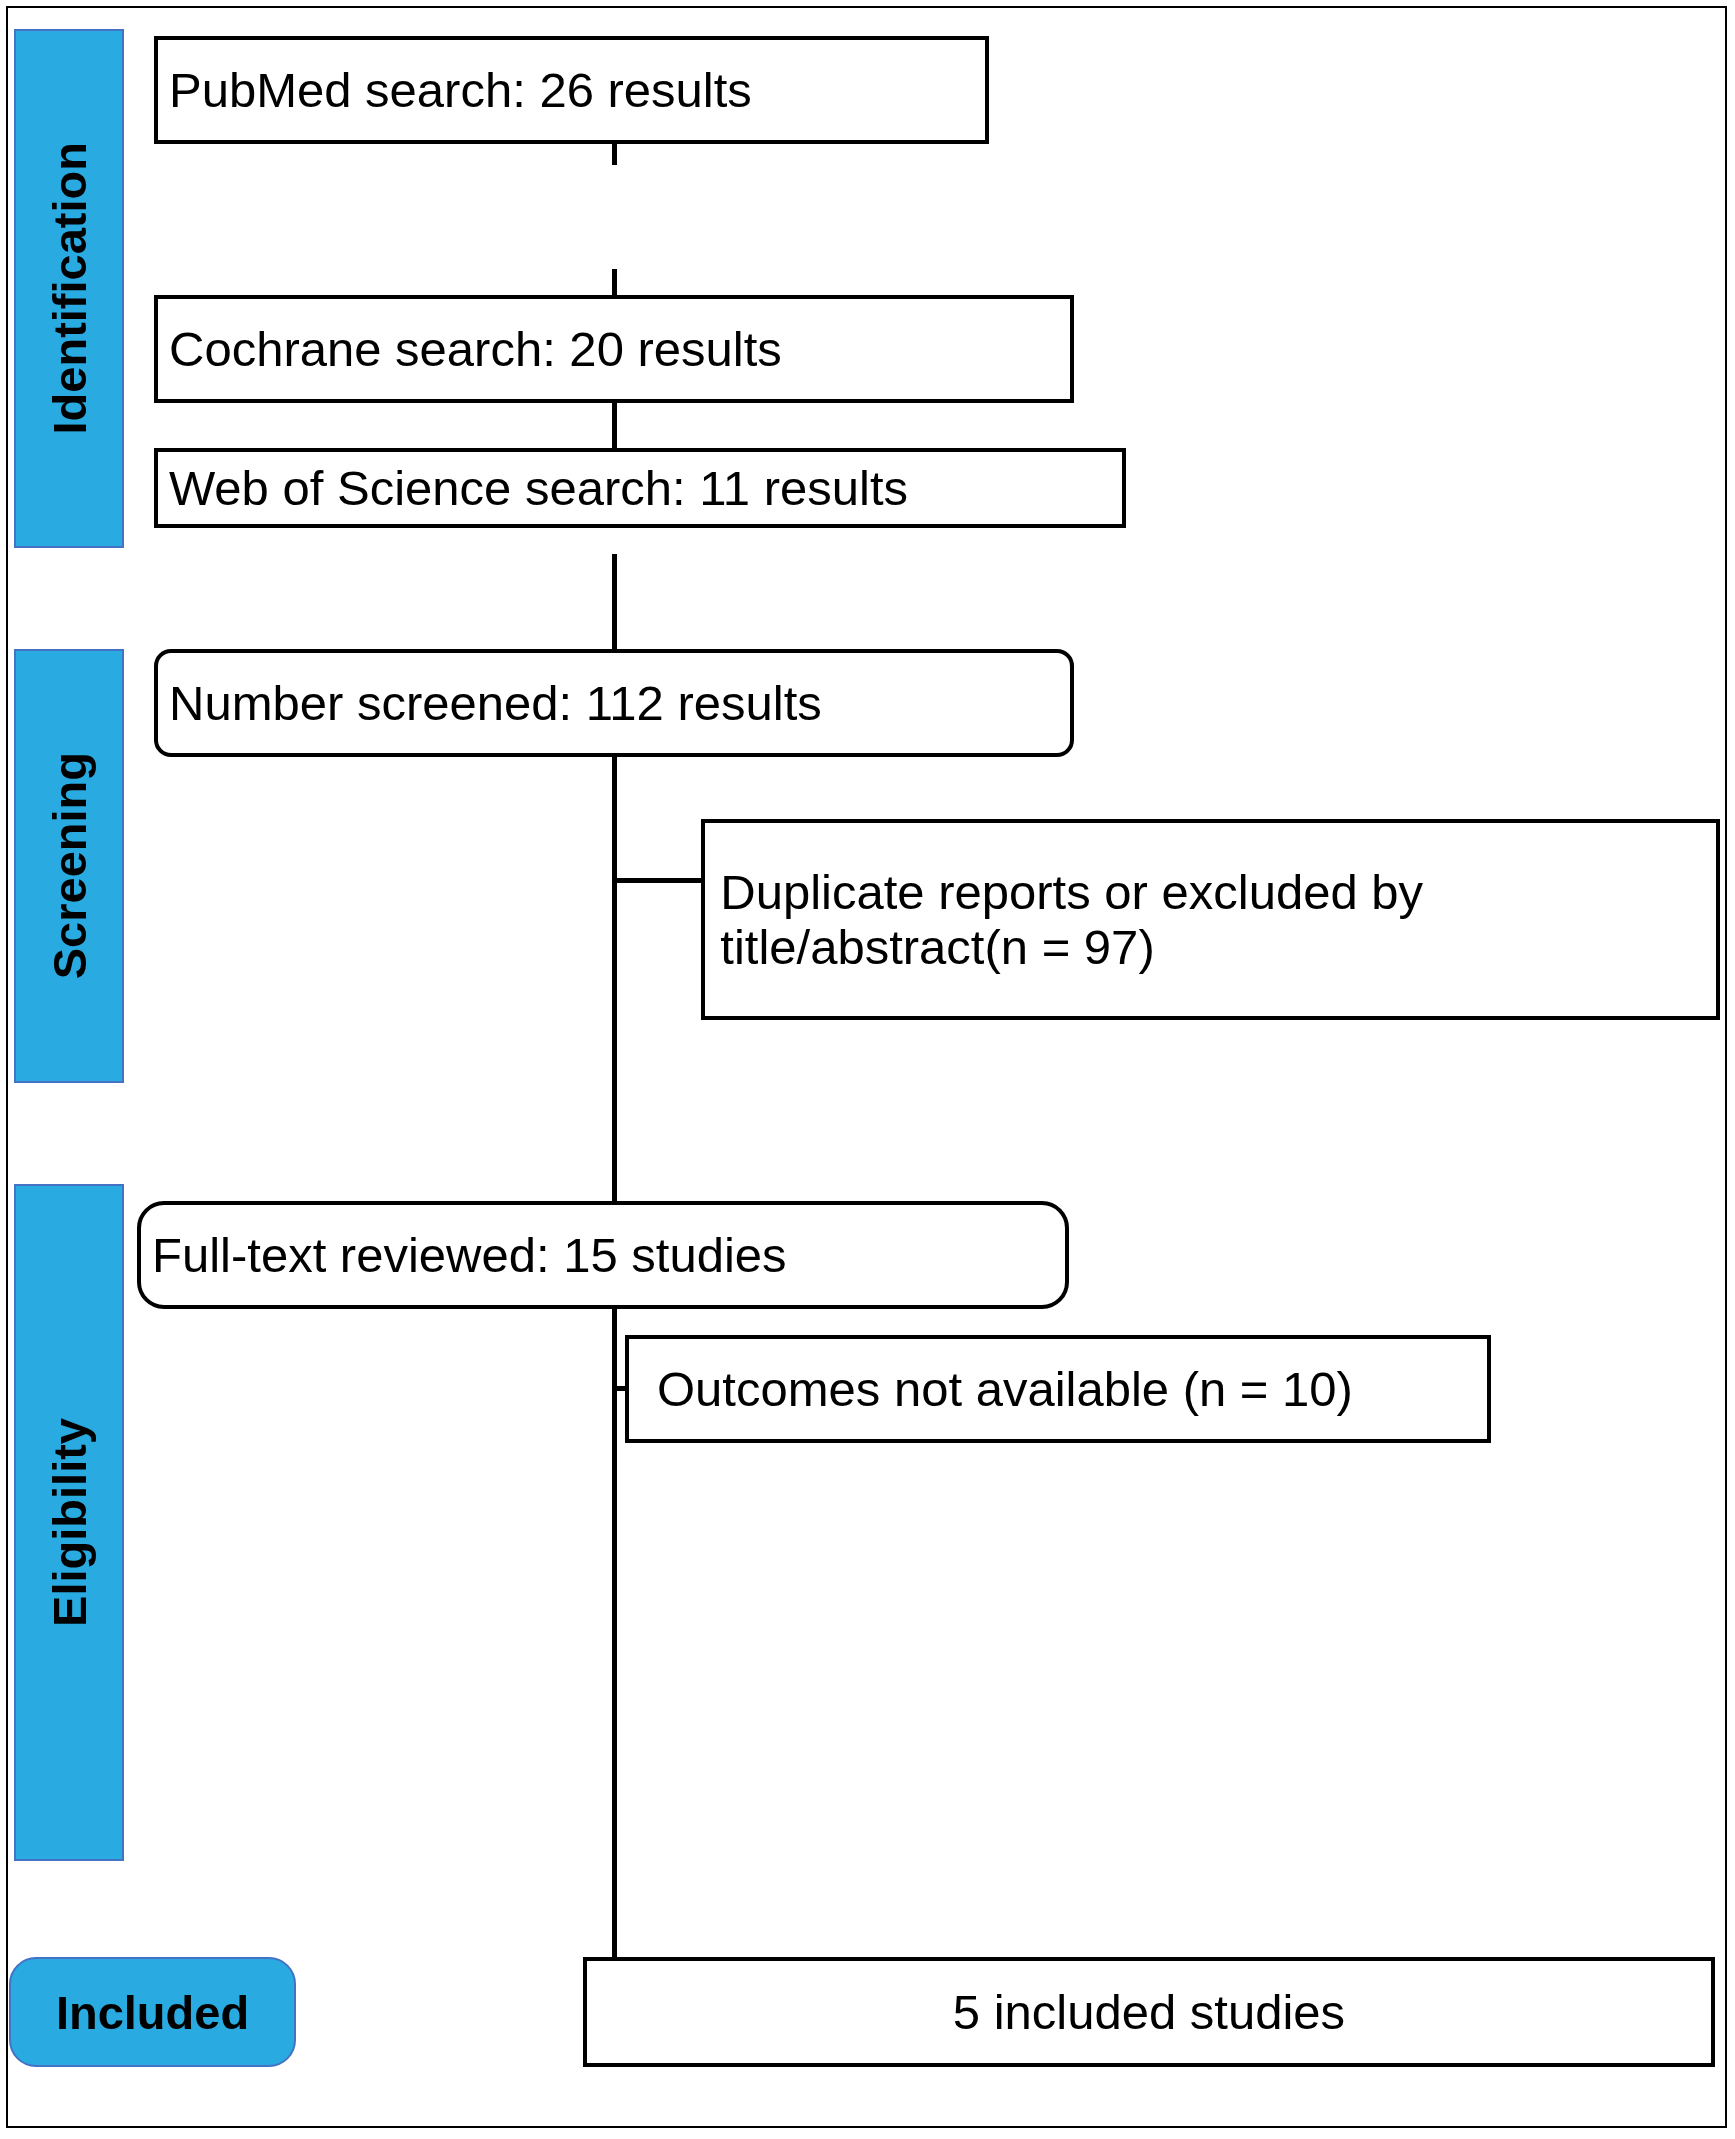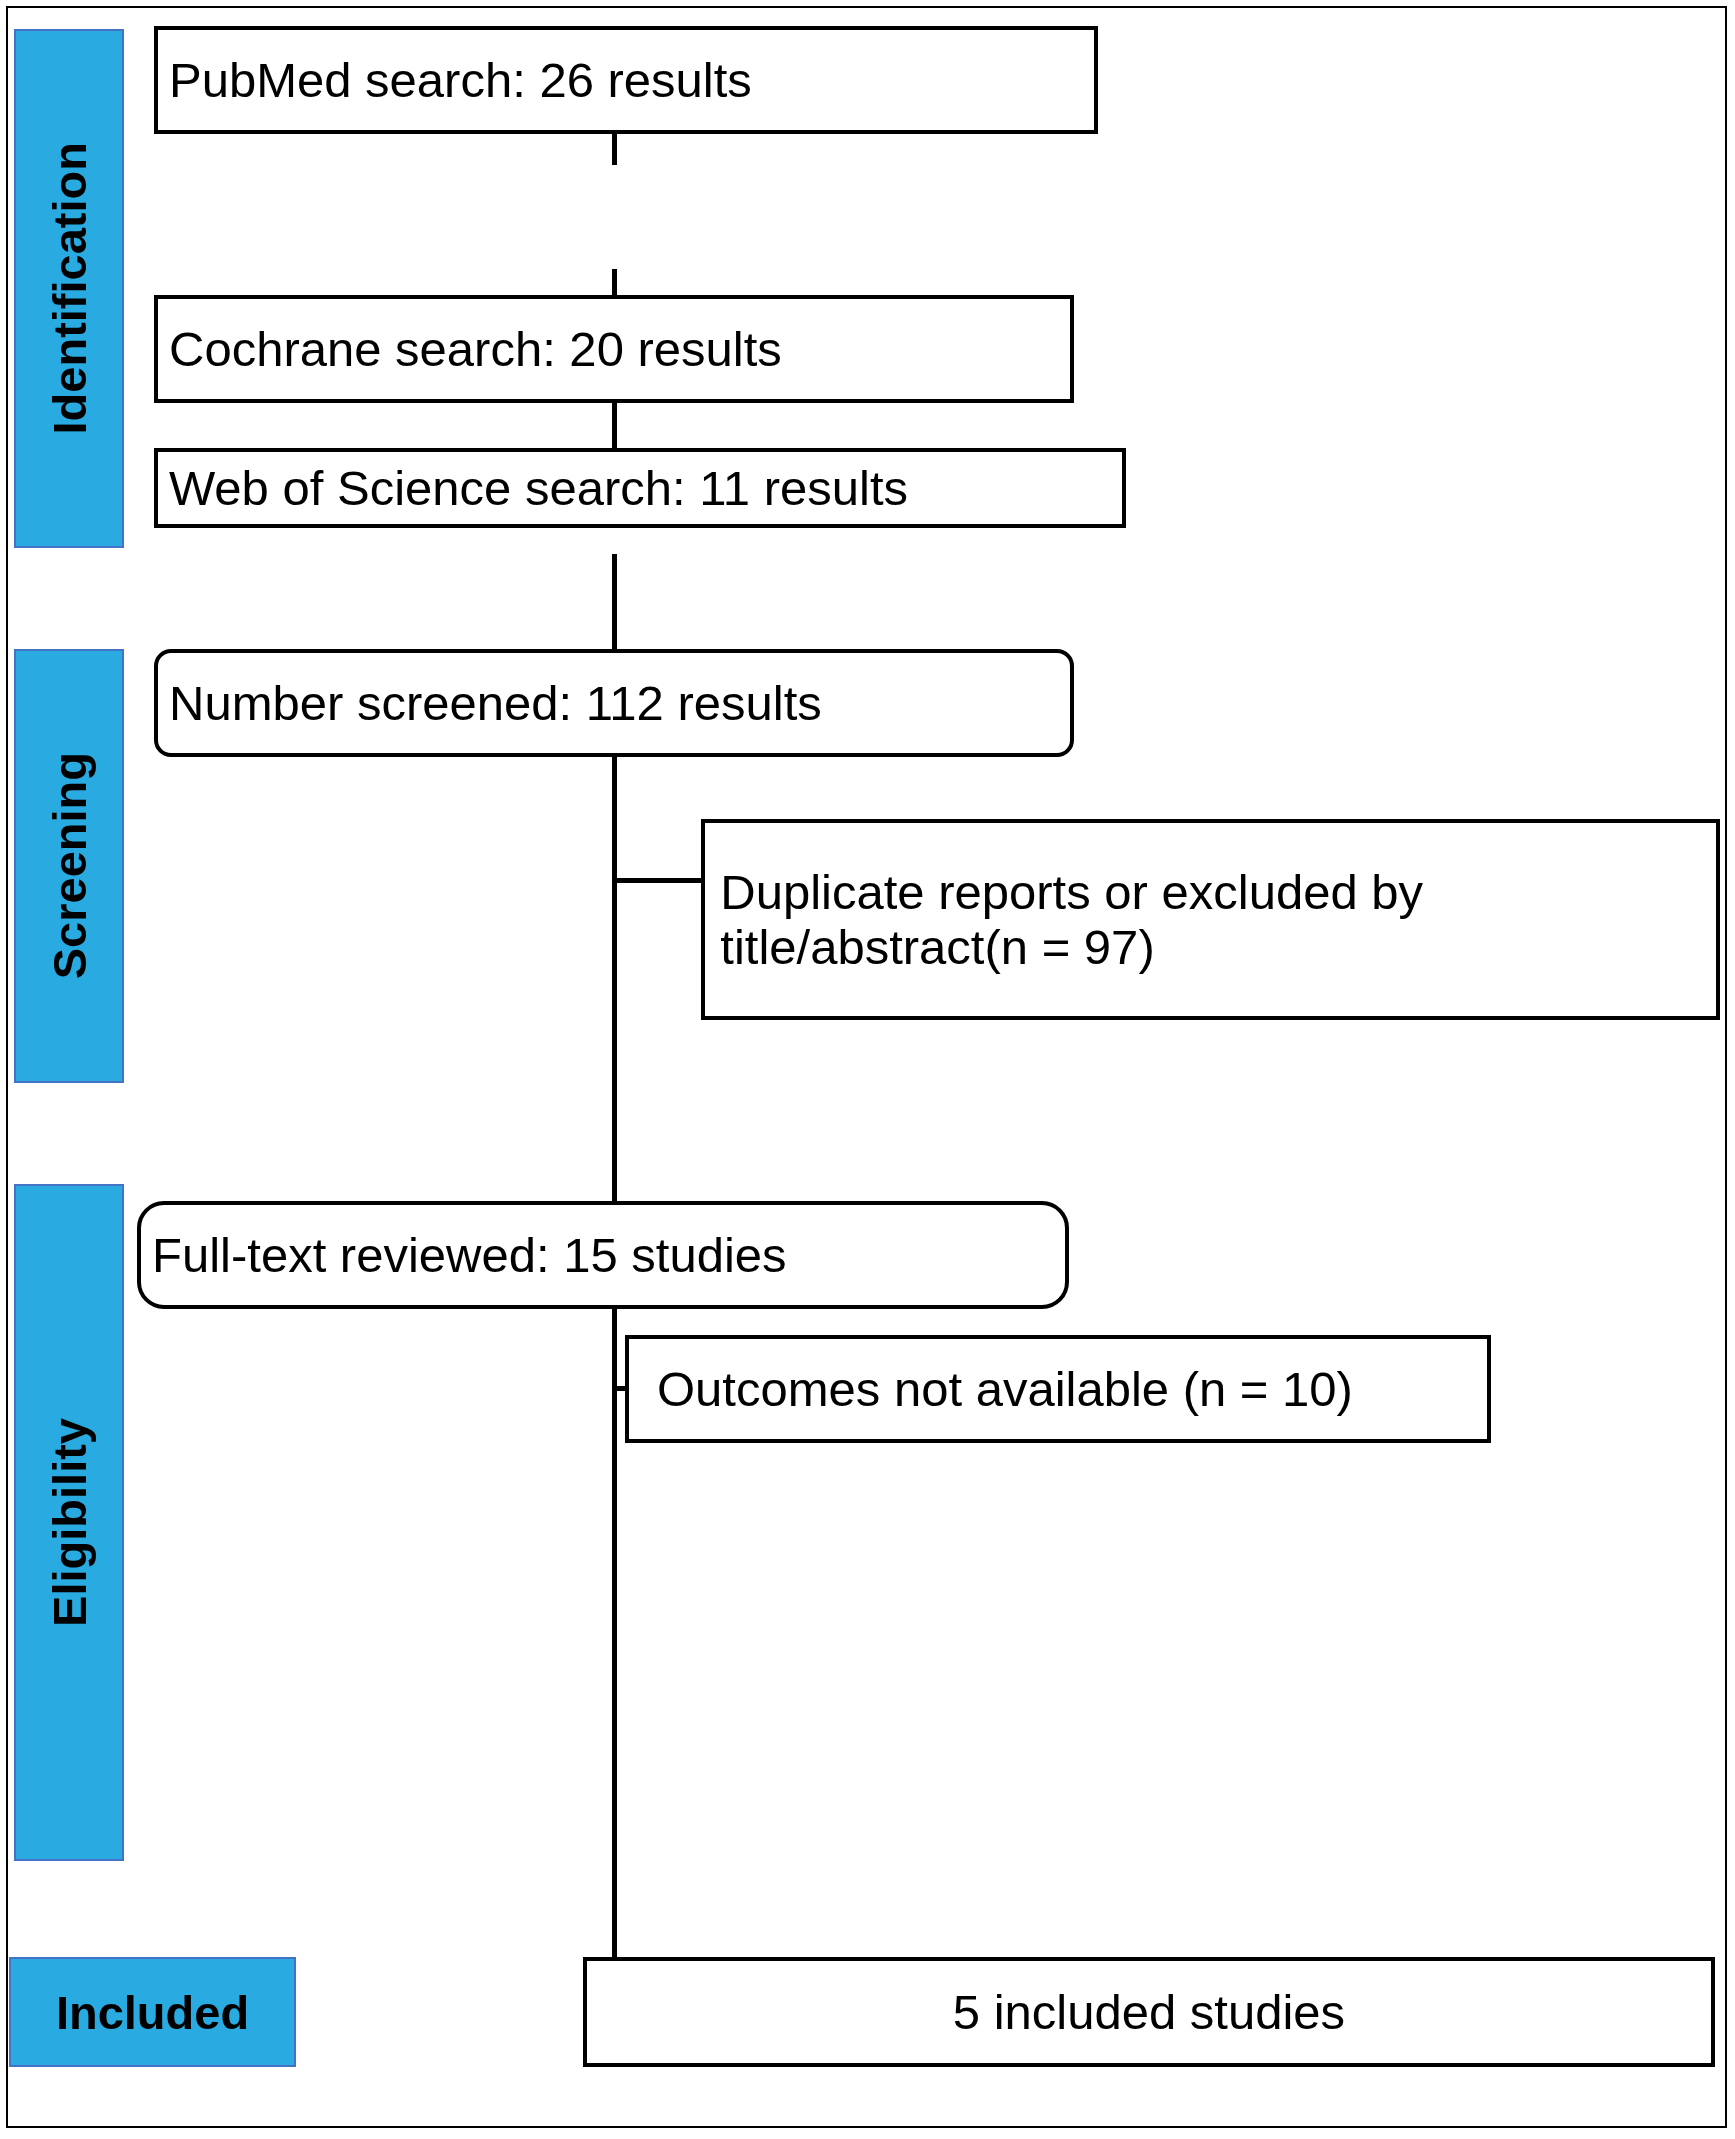--- a/index.html
+++ b/index.html
@@ -36,21 +36,21 @@
   .stage-bar .stage-label{
     writing-mode:vertical-rl;
     transform:rotate(180deg);
     font-weight:bold;
     font-size:47px;
     color:#000000;
     letter-spacing:0px;
     white-space:nowrap;
     line-height:1;
   }
-  .stage-bar.horizontal{flex-direction:row;}
+  .stage-bar.horizontal{flex-direction:row;border-radius:27px;}
   .stage-bar.horizontal .stage-label{
     writing-mode:horizontal-tb;
     transform:none;
     font-size:47px;
   }
 
   #bar-identification{left:14px; top:29px; width:110px; height:519px;}
   #bar-screening    {left:14px; top:649px; width:110px; height:434px;}
   #bar-eligibility  {left:14px; top:1184px; width:110px; height:677px;}
   #bar-included     {left:9px; top:1957px; width:287px; height:110px;}
@@ -63,21 +63,21 @@
     box-sizing:border-box;
     display:flex;
     align-items:center;
     padding:0 11px;
     font-size:49px;
     color:#000000;
     line-height:1.12;
   }
   .flow-box.center-text{justify-content:center; padding:12px 7px;}
 
-  #box-pubmed   {left:154px; top:26px;   width:944px; height:108px;}
+  #box-pubmed   {left:154px; top:36px;   width:835px; height:108px;}
   #box-embase   {left:154px; top:163px;  width:920px; height:108px;}
   #box-cochrane {left:154px; top:295px;  width:920px; height:108px;}
   #box-wos      {left:154px; top:448px;  width:972px; height:80px;}
   #box-screened {left:154px; top:649px;  width:920px; height:108px;border-radius:17px;}
   #box-duplicate{left:701px; top:819px; width:1019px; height:201px; padding:0 15.3px;}
   #box-fulltext {left:137px; top:1201px; width:932px; height:108px;border-radius:27px;}
   #box-outcomes {left:625px; top:1335px; width:866px; height:108px; padding:0 28px;text-align:center;}
   #box-included {left:583px; top:1957px; width:1132px; height:110px;}
 
   

